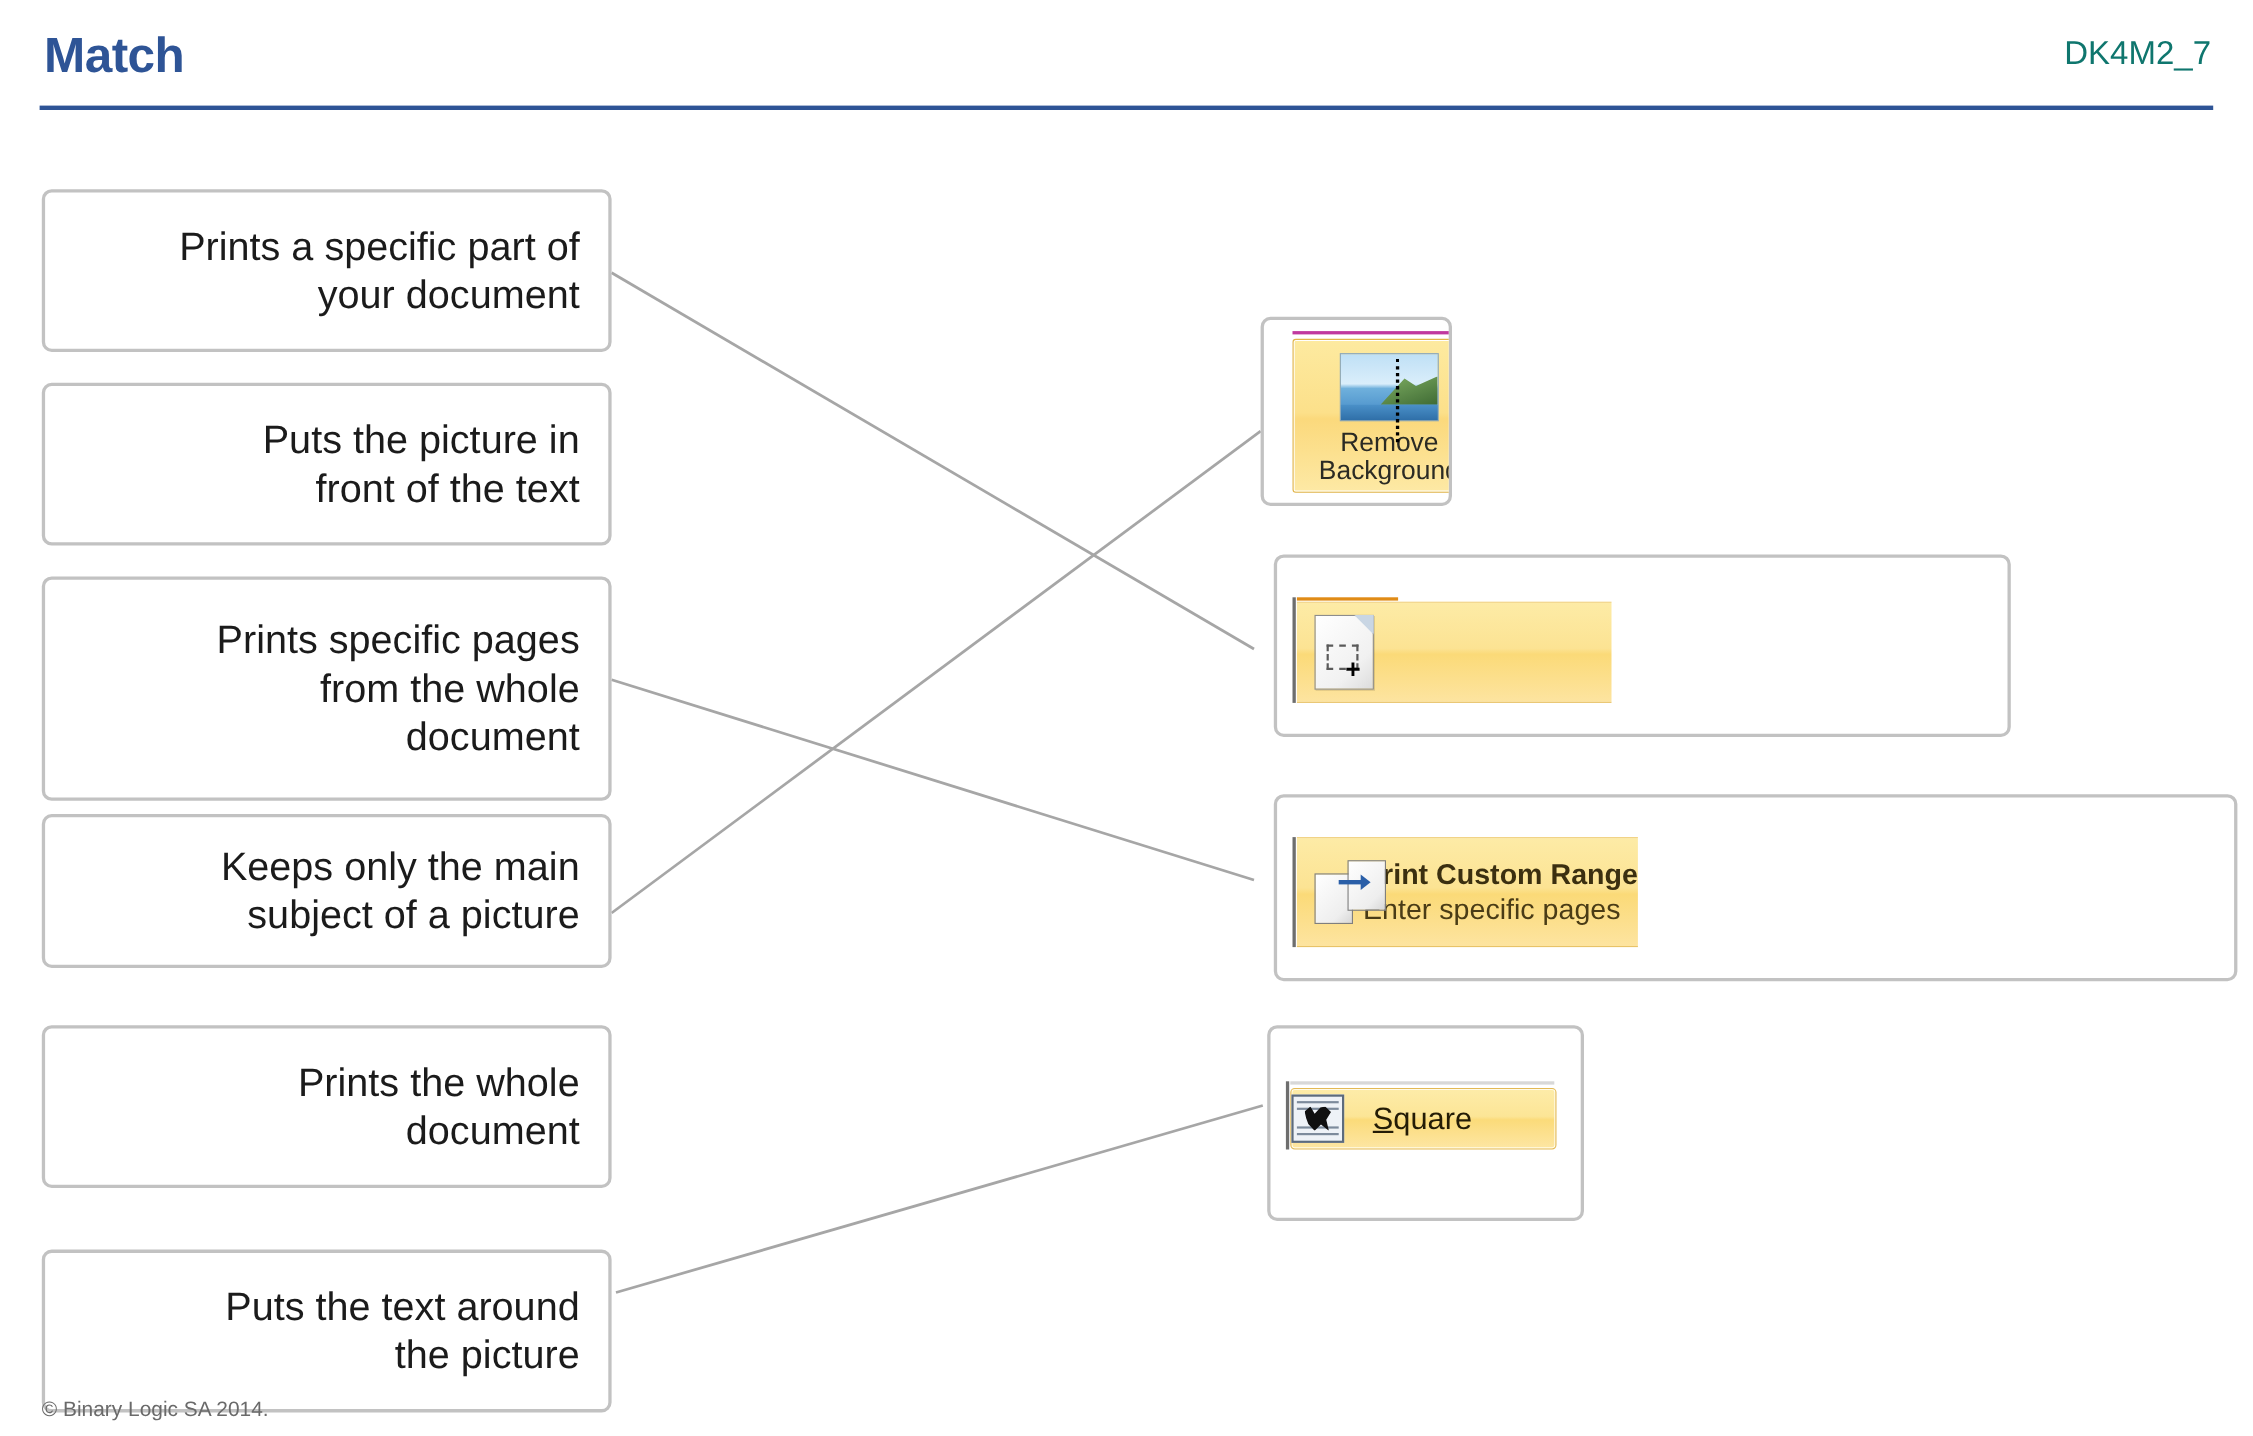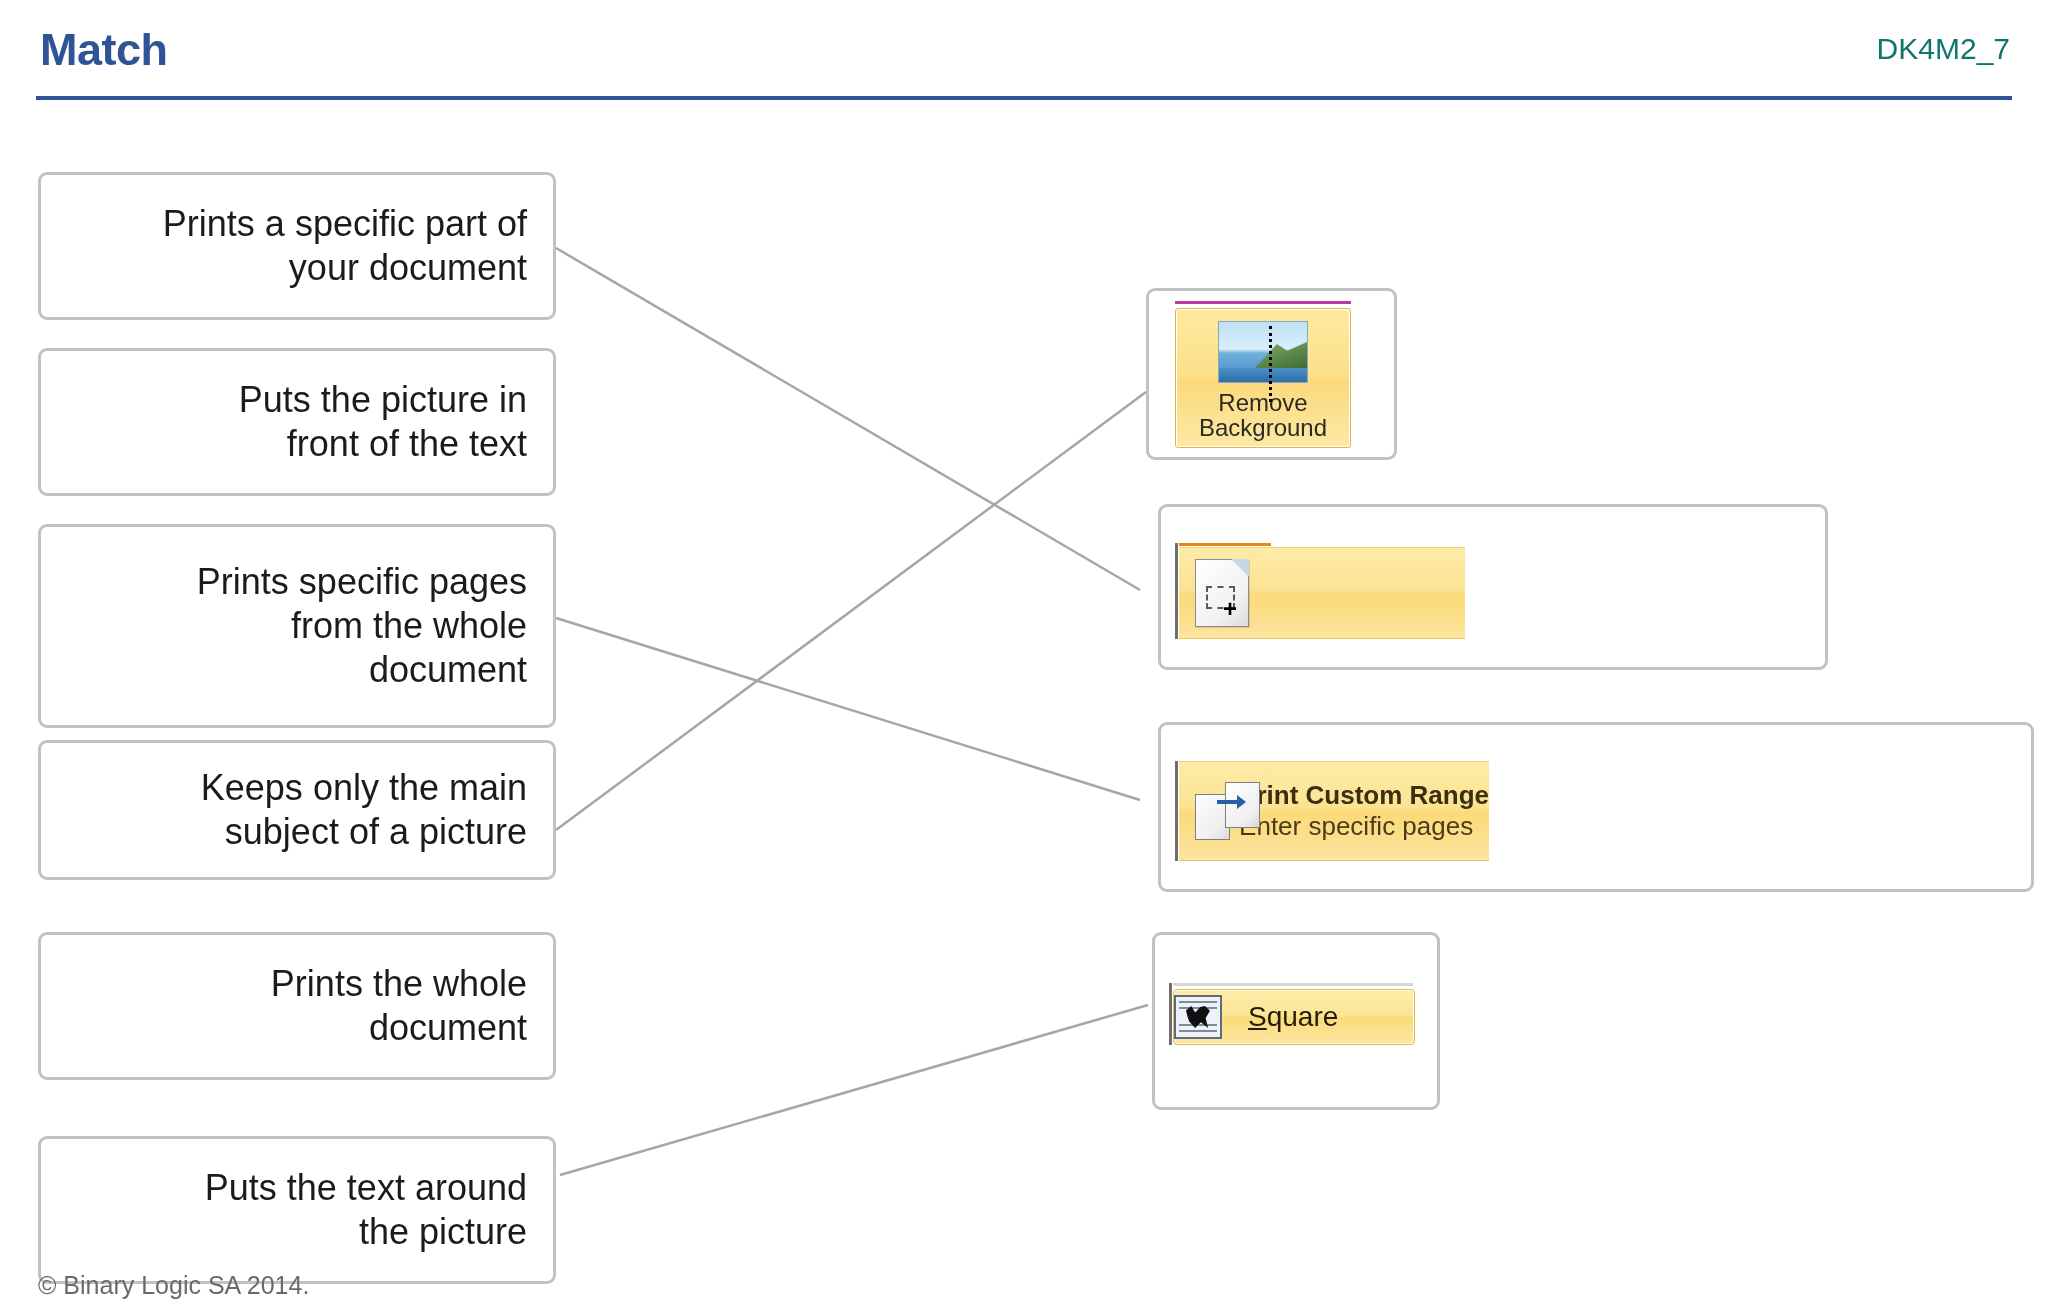--- a/index.html
+++ b/index.html
@@ -194,21 +194,21 @@
   
   .sq-rail { position:absolute; width:3px; background:#6e6e6e; }
   .sq-toprail { position:absolute; height:3px; background:#d8d8d8; }
 
   
   #lines { position:absolute; left:0; top:0; width:2048px; height:1305px; pointer-events:none; }
 
   
   .footer {
     position:absolute; left:38px; top:1271px;
-    font-size:25px; color:#6a6a6a;
+    font-size:19px; color:#6a6a6a;
   }
 </style>
 </head>
 <body>
 
 <div id="slide">
 
   <div class="hdr-title">Match</div>
   <div class="hdr-code">DK4M2_7</div>
   <div class="hdr-rule"></div>
@@ -248,21 +248,21 @@
   <div class="pbox" style="left:38px;  top:932px;  width:518px; height:148px;">
     <span>Prints the whole
 document</span>
   </div>
 
   <div class="pbox" style="left:38px;  top:1136px; width:518px; height:148px;">
     <span>Puts the text around
 the picture</span>
   </div>
 
-  <div class="abox" style="left:1146px; top:288px; width:251px; height:172px;">
+  <div class="abox" style="left:1146px; top:288px; width:174px; height:172px;">
     <div class="rb-topline"></div>
     <div class="rb-btn">
       <div class="rb-img">
         <div class="water"></div>
         <div class="hill"></div>
         <div class="rb-dash"></div>
       </div>
       <div class="rb-label">
         <div>Remove</div>
         <div>Background</div>

